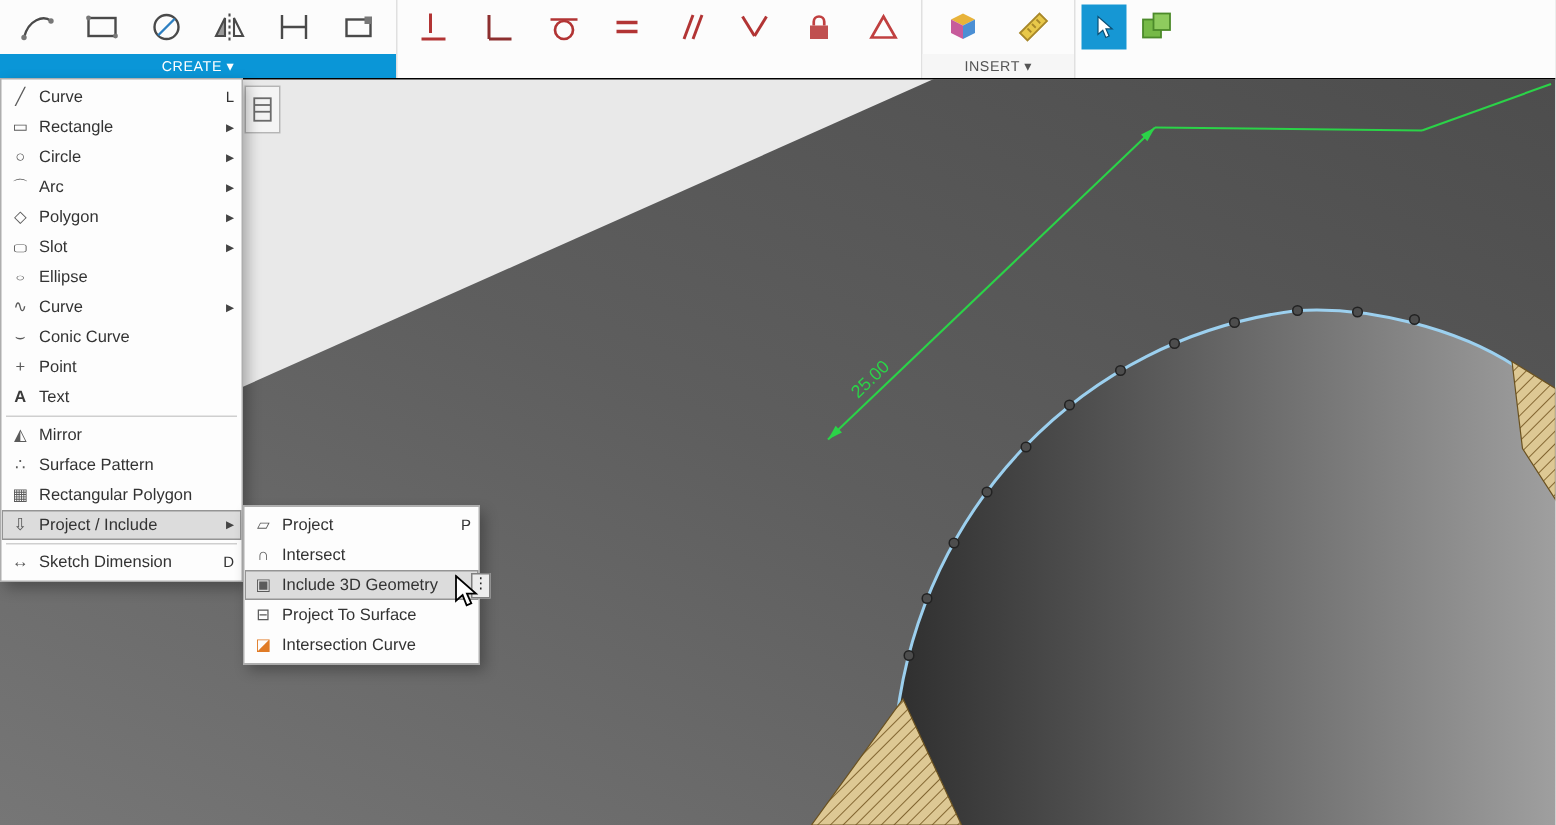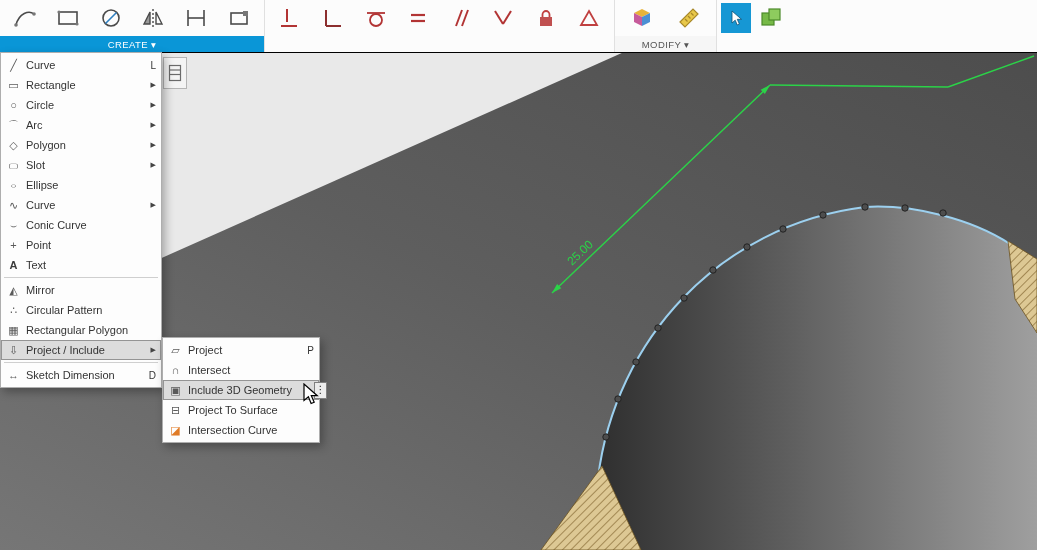--- a/index.html
+++ b/index.html
@@ -215,21 +215,21 @@
         </span>
       <span class="tbi">
         <svg width="26" height="26" viewBox="0 0 26 26" stroke="#a8882a" stroke-width="1.2">
           <polygon points="4,17 17,4 22,9 9,22" fill="#e8c84a"></polygon>
           <line x1="9" y1="14" x2="11.5" y2="16.5"></line>
             <line x1="12" y1="11" x2="14.5" y2="13.5"></line>
             <line x1="15" y1="8" x2="17.5" y2="10.5"></line>
         </svg>
         </span>
     </div>
-    <div class="tb-label">MODIFY ▾</div>
+    <div class="tb-label">INSERT ▾</div>
   </div>
 
 
   <div class="tb-group g-right">
     <div class="tb-right">
       <span class="sel-tool">
         <svg width="18" height="18" viewBox="0 0 18 18">
           <polygon points="5,2 5,14 8.2,11.2 10.2,16 12.4,15 10.3,10.3 14.5,10.3" fill="#ffffff" stroke="#0b4f74" stroke-width="0.8"></polygon>
         </svg>
         </span>
@@ -308,21 +308,21 @@
       <span class="mi-right"></span>
     </div>
     <div class="menu-sep"></div>
     <div class="menu-item">
       <span class="mi-icon icon-mirror">◭</span>
       <span class="mi-label">Mirror</span>
       <span class="mi-right"></span>
     </div>
     <div class="menu-item">
       <span class="mi-icon icon-circular-pattern">∴</span>
-      <span class="mi-label">Circular Pattern</span>
+      <span class="mi-label">Surface Pattern</span>
       <span class="mi-right"></span>
     </div>
     <div class="menu-item">
       <span class="mi-icon icon-rectangular-pattern">▦</span>
       <span class="mi-label">Rectangular Polygon</span>
       <span class="mi-right"></span>
     </div>
     <div class="menu-item highlighted">
       <span class="mi-icon icon-project-include">⇩</span>
       <span class="mi-label">Project / Include</span>

